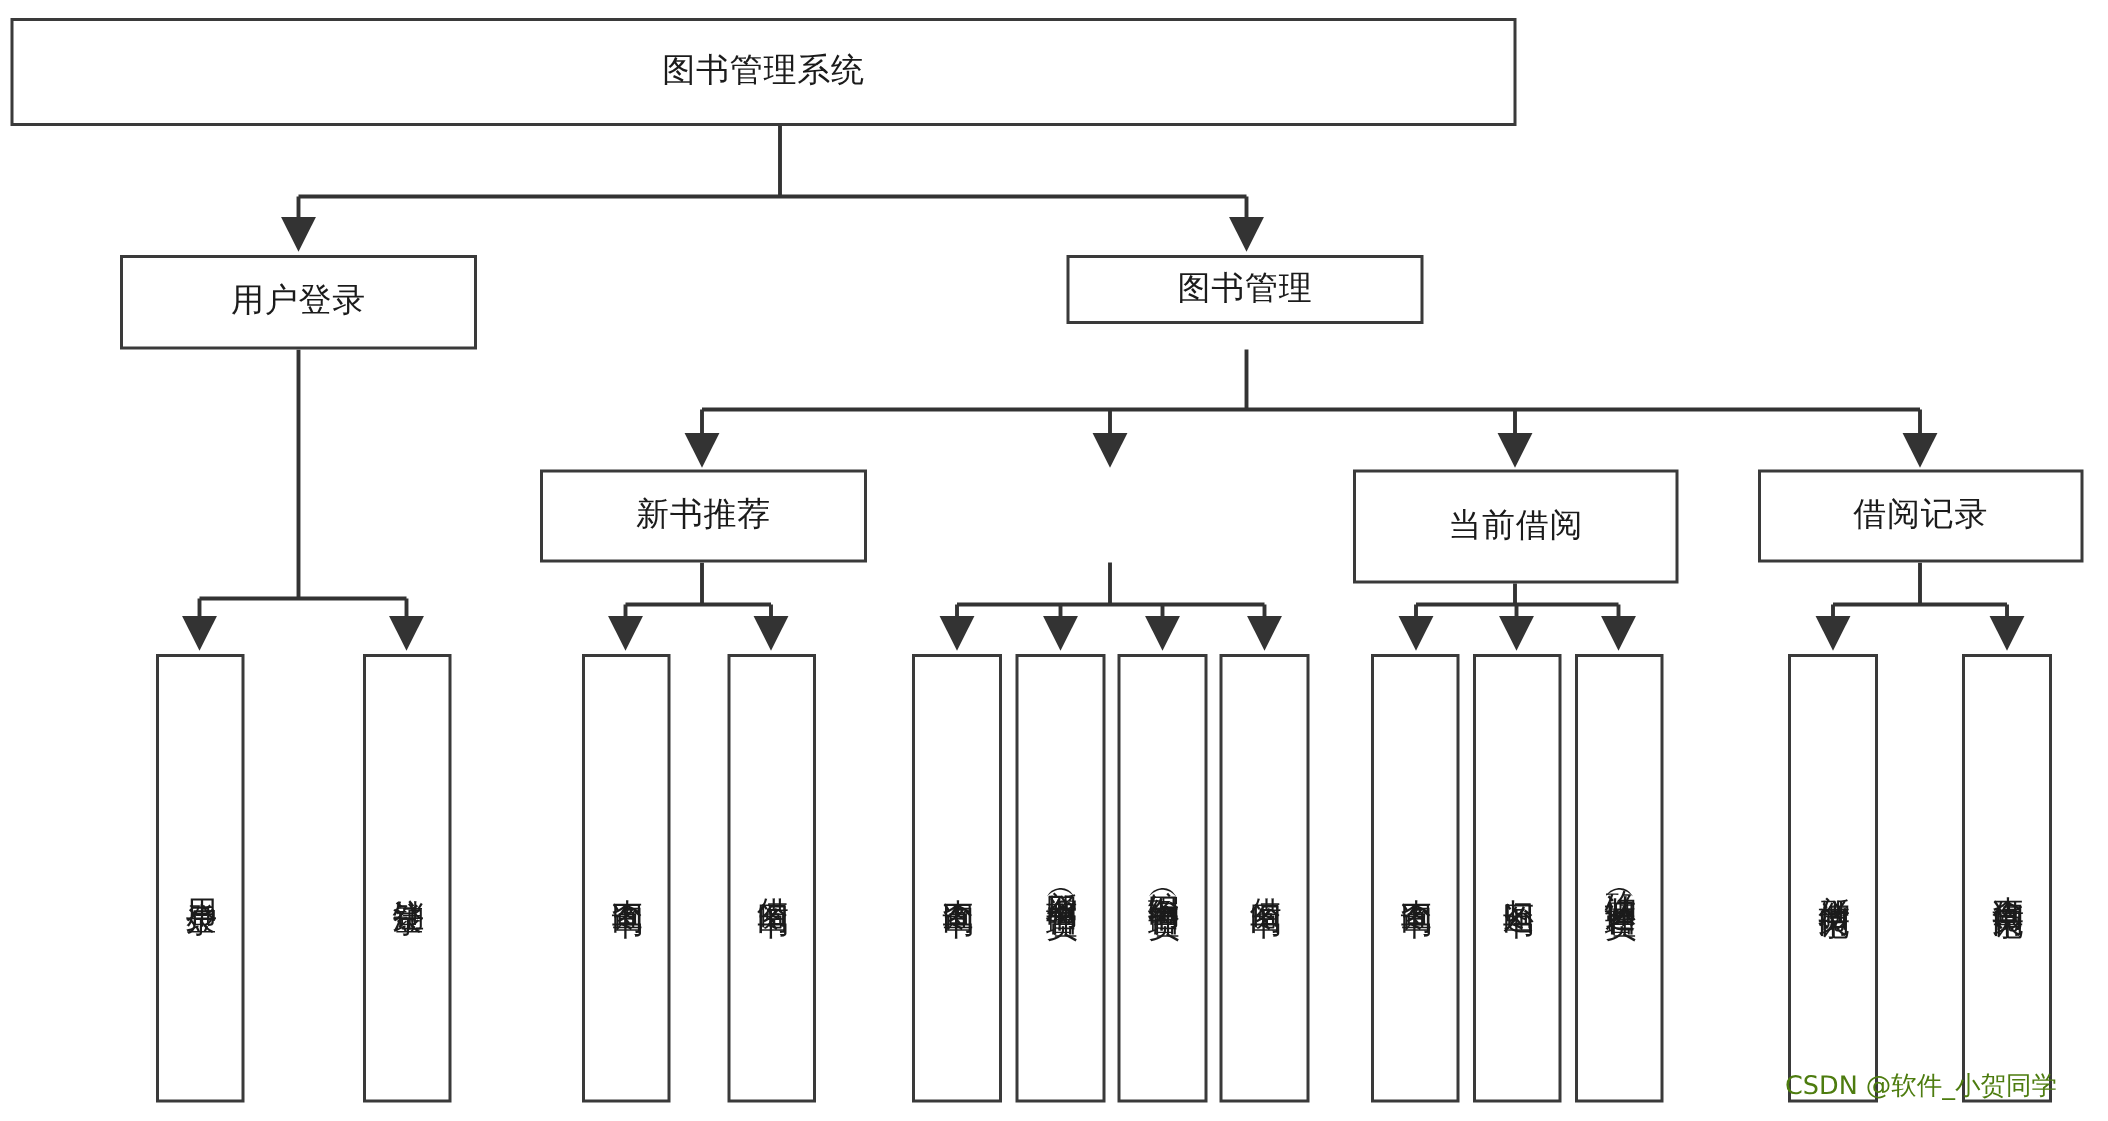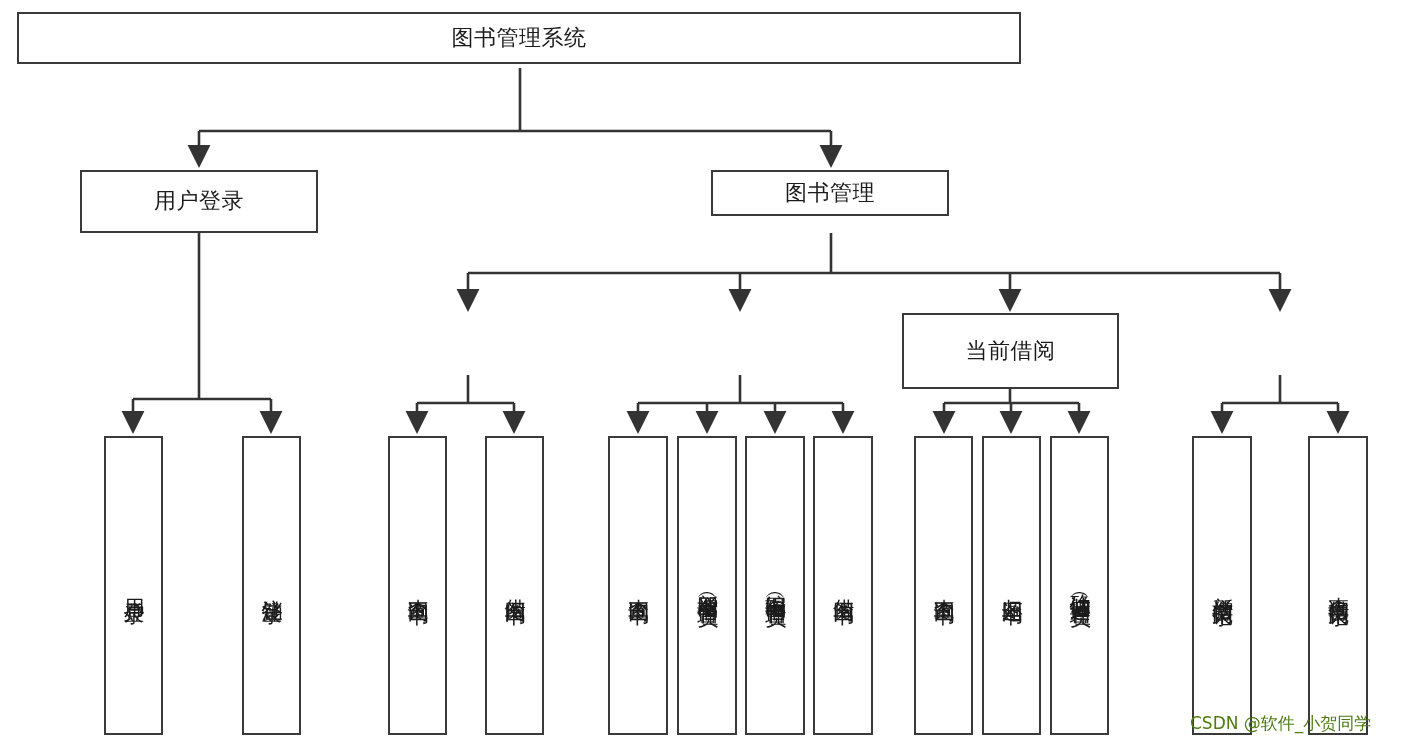--- a/index.html
+++ b/index.html
@@ -109,38 +109,44 @@
       <path d="M 1079 403 L 1079 430" marker-end="url(#arrow)"></path>
 
       <path d="M 1280 375 L 1280 403"></path>
       <path d="M 1222 403 L 1338 403"></path>
       <path d="M 1222 403 L 1222 430" marker-end="url(#arrow)"></path>
       <path d="M 1338 403 L 1338 430" marker-end="url(#arrow)"></path>
 
     </g>
   </svg>
 
-  <div class="node horiz" style="left:17px; top:12px; width:1004px; height:52px;">
+  <div class="node horiz" style="left:7px; top:12px; width:1004px; height:72px;">
     <span class="label">图书管理系统</span>
   </div>
 
   <div class="node horiz" style="left:80px; top:170px; width:238px; height:63px;">
     <span class="label">用户登录</span>
   </div>
 
   <div class="node horiz" style="left:711px; top:170px; width:238px; height:46px;">
     <span class="label">图书管理</span>
   </div>
 
+  <div class="node horiz" style="left:360px; top:313px; width:218px; height:62px;">
+    <span class="label">新书推荐</span>
+  </div>
 
 
   <div class="node horiz" style="left:902px; top:313px; width:217px; height:76px;">
     <span class="label">当前借阅</span>
   </div>
 
+  <div class="node horiz" style="left:1172px; top:313px; width:217px; height:62px;">
+    <span class="label">借阅记录</span>
+  </div>
 
   <div class="node vert" style="left:104px; top:436px; width:59px; height:299px;">
     <span class="label">用户登录</span>
   </div>
 
   <div class="node vert" style="left:242px; top:436px; width:59px; height:299px;">
     <span class="label">注销登录</span>
   </div>
 
   <div class="node vert" style="left:388px; top:436px; width:59px; height:299px;">

